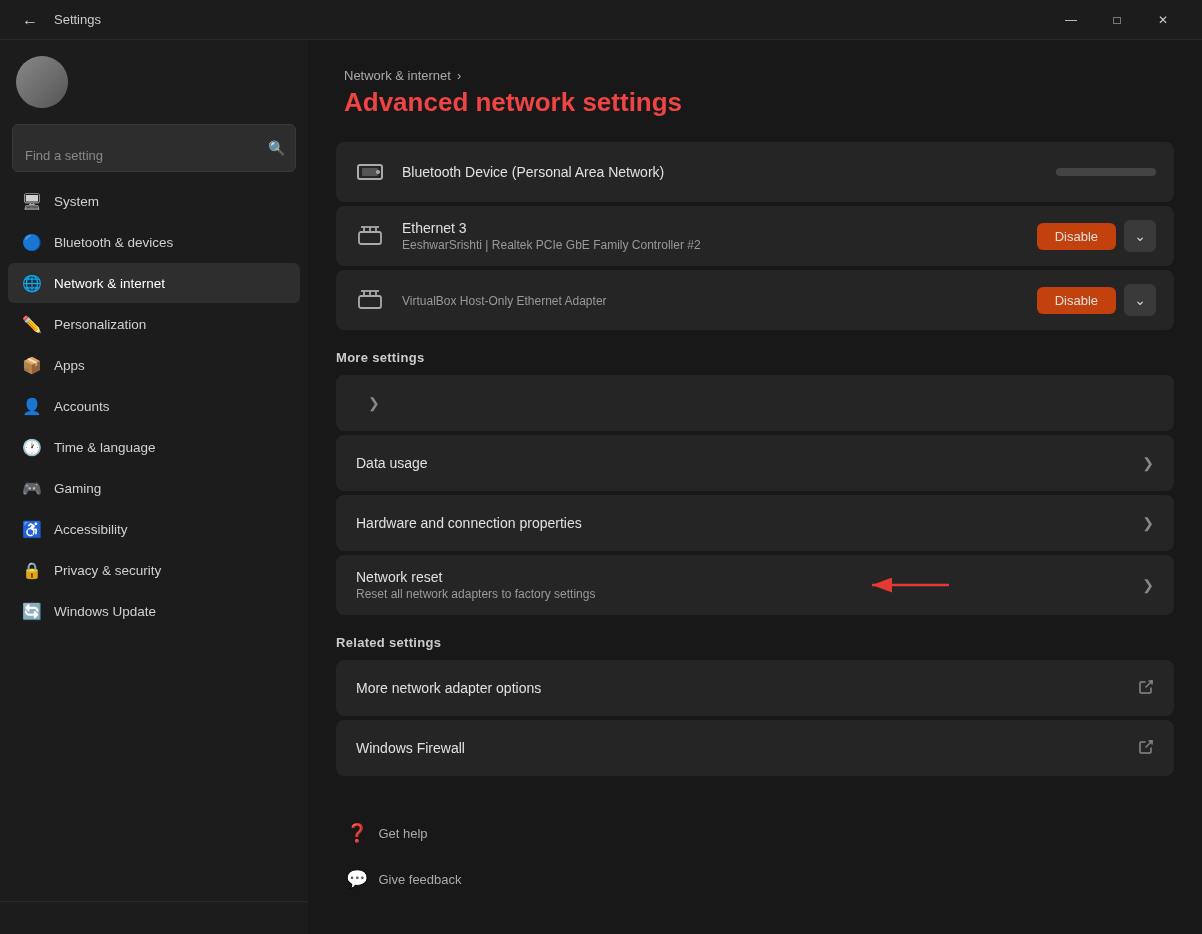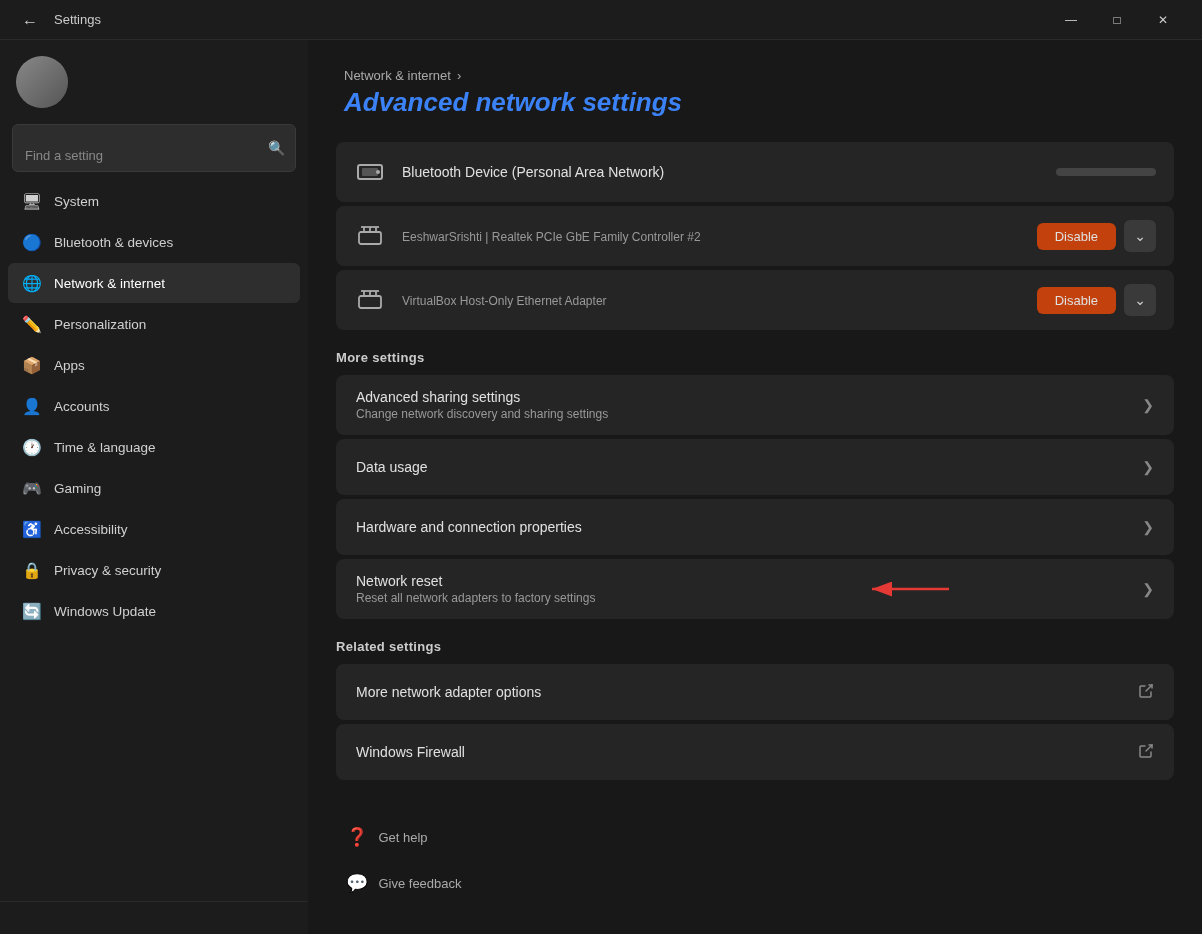--- a/index.html
+++ b/index.html
@@ -134,21 +134,21 @@
     }
     .page-header {
       padding: 28px 36px 24px 36px;
     }
     .breadcrumb {
       font-size: 13px; color: #aaa;
       display: flex; align-items: center; gap: 6px; margin-bottom: 4px;
     }
     .breadcrumb-link { color: #aaa; }
     .page-title {
-      font-size: 26px; font-weight: 600; color: #3b82f6; font-style: italic;
+      font-size: 26px; font-weight: 600; color: #ef4444;
     }
     
     .adapter-card {
       background: #252525;
       border-radius: 8px;
       margin-bottom: 4px;
       display: flex; align-items: center;
       padding: 14px 18px;
       gap: 16px;
     }
@@ -335,20 +335,21 @@
           <div class="adapter-icon">
             <svg width="28" height="22" viewBox="0 0 28 22" fill="none">
               <rect x="3" y="7" width="22" height="12" rx="2" fill="none" stroke="#aaa" stroke-width="1.8"></rect>
               <line x1="8" y1="7" x2="8" y2="2" stroke="#aaa" stroke-width="1.8"></line>
               <line x1="14" y1="7" x2="14" y2="2" stroke="#aaa" stroke-width="1.8"></line>
               <line x1="20" y1="7" x2="20" y2="2" stroke="#aaa" stroke-width="1.8"></line>
               <line x1="5" y1="2" x2="23" y2="2" stroke="#aaa" stroke-width="1.8"></line>
             </svg>
           </div>
           <div class="adapter-info">
+            <div class="adapter-name">Ethernet 3</div>
             <div class="adapter-sub">EeshwarSrishti | Realtek PCIe GbE Family Controller #2</div>
           </div>
           <div class="adapter-actions">
             <button class="btn-disable">Disable</button>
             <button class="expand-btn">⌄</button>
           </div>
         </div>
       </div>
 
       <div style="margin: 0 28px 4px 28px;">
@@ -368,24 +369,20 @@
           <div class="adapter-actions">
             <button class="btn-disable">Disable</button>
             <button class="expand-btn">⌄</button>
           </div>
         </div>
       </div>
 
       <div class="section-header">More settings</div>
 
       <div class="settings-row">
-        <div class="settings-row-info">
-          <div class="settings-row-title">Advanced sharing settings</div>
-          <div class="settings-row-sub">Change network discovery and sharing settings</div>
-        </div>
         <div class="chevron-right">❯</div>
       </div>
 
       <div class="settings-row">
         <div class="settings-row-info">
           <div class="settings-row-title">Data usage</div>
         </div>
         <div class="chevron-right">❯</div>
       </div>
 

